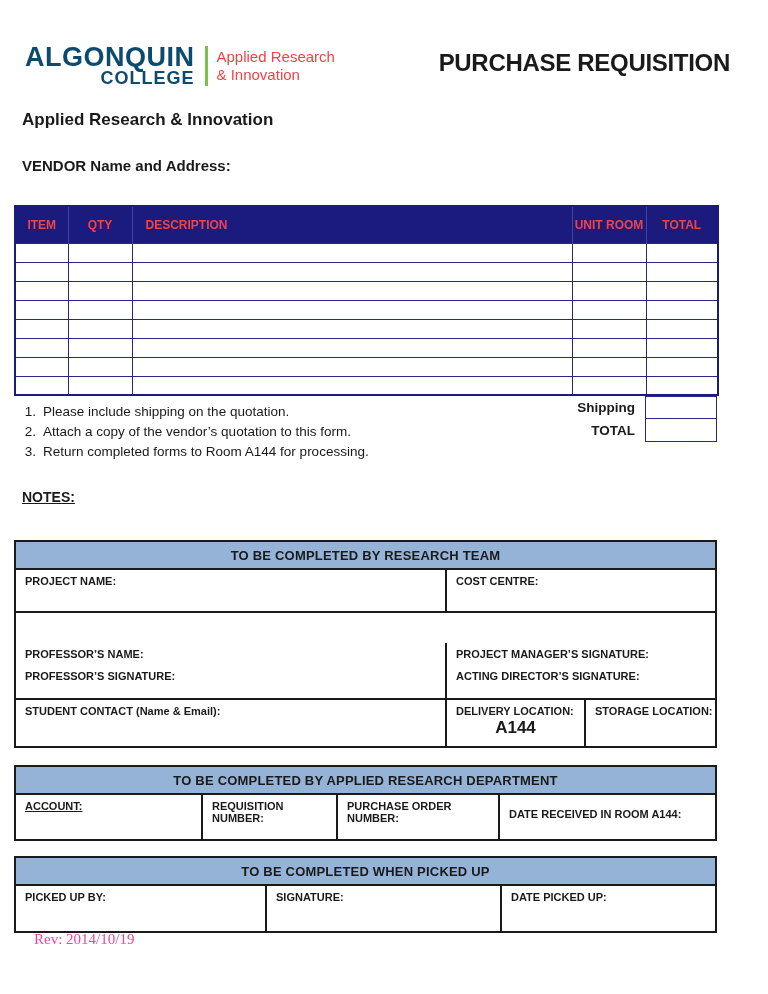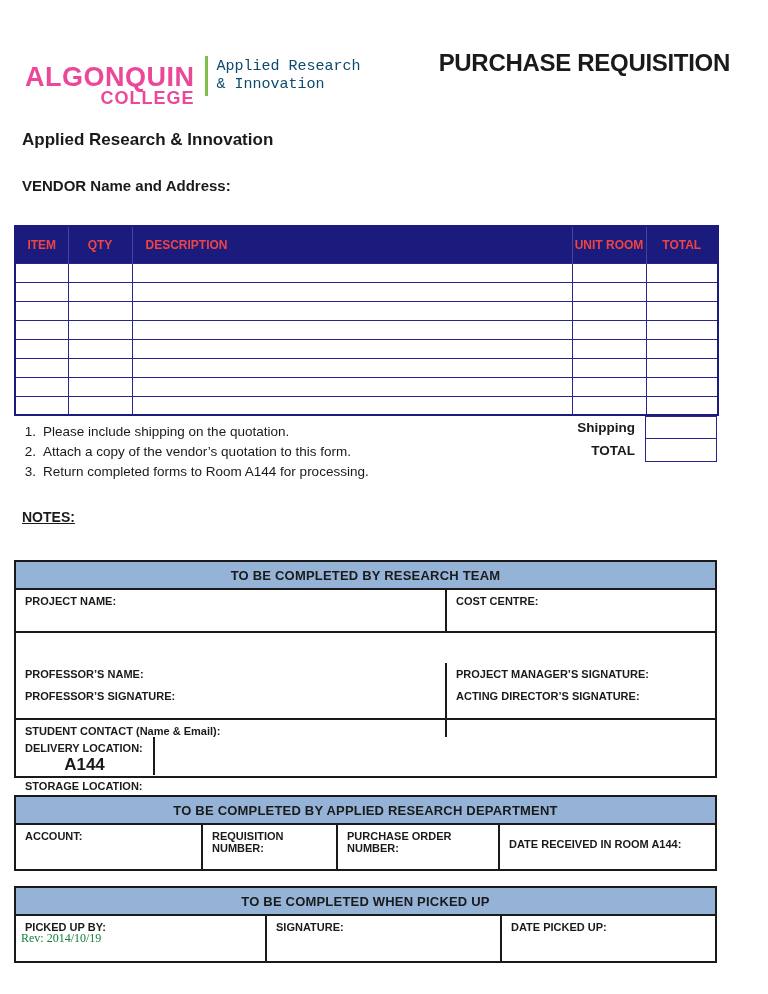--- a/index.html
+++ b/index.html
@@ -4,25 +4,25 @@
 <style>
   * { margin:0; padding:0; box-sizing:border-box; }
   html,body { background:#e8e8e8; }
   .page {
     width:768px; height:994px; background:#ffffff; position:relative;
     font-family:"Liberation Sans", sans-serif; color:#1a1a1a; overflow:hidden;
   }
   
   .top { display:flex; align-items:flex-start; padding:45px 38px 0 25px; }
   .logo { display:flex; align-items:center; }
-  .logo-college { text-align:right; color:#ec4899; font-weight:800; line-height:0.92;margin-top:20px; }
+  .logo-college { text-align:right; color:#0c4a6e; font-weight:800; line-height:0.92; }
   .logo-college .l1 { font-size:27px; letter-spacing:0.5px; }
   .logo-college .l2 { font-size:18px; letter-spacing:1px; }
   .logo-bar { width:3px; height:40px; background:#7fbf4d; margin:0 9px 0 10px; }
-  .logo-tagline { color:#0c4a6e; font-size:15px; line-height:1.18; font-weight:500;font-family:Liberation Mono, monospace; }
+  .logo-tagline { color:#ef4444; font-size:15px; line-height:1.18; font-weight:500; }
   .doc-title { margin-left:auto; font-size:24px; font-weight:800; margin-top:4px; letter-spacing:-0.3px; }
 
   .dept-heading { margin:24px 0 0 22px; font-size:17px; font-weight:700; }
   .vendor-label { margin:27px 0 0 22px; font-size:15px; font-weight:700; }
 
   
   table.items { border-collapse:collapse; margin:31px 0 0 14px; width:703px; table-layout:fixed; }
   table.items { border:2px solid #1b1b7e; }
   table.items thead th {
     background:#1b1b7e; color:#ef4444; font-size:12px; font-weight:700;
@@ -49,47 +49,47 @@
   
   .section { width:703px; margin-left:14px; border:2px solid #1a1a1a; }
   .sec-header {
     background:#95b3d7; border-bottom:2px solid #1a1a1a; text-align:center;
     font-size:13px; font-weight:700; padding:6px 0 5px 0; letter-spacing:0.2px;
   }
   .flabel { font-size:11px; font-weight:700; padding:5px 0 0 9px; }
   .rt-row { display:flex; }
   .rt-row1 { height:43px; border-bottom:2px solid #1a1a1a; }
   .rt-row2 { height:87px; border-bottom:2px solid #1a1a1a; }
-  .rt-row3 { height:56px;flex-direction:column; }
+  .rt-row3 { height:46px; }
   .rt-left { width:431px; border-right:2px solid #1a1a1a; }
   .rt-right { flex:1; }
   .stack { display:flex; flex-direction:column; justify-content:space-between; padding-bottom:16px;margin-top:30px; }
   .rt-delivery { width:139px; border-right:2px solid #1a1a1a; text-align:center; }
   .rt-delivery .flabel { padding-left:9px; text-align:left; }
   .rt-storage { flex:1; }
   .delivery-value { font-size:17px; font-weight:700; margin-top:1px; }
 
   .dept-row { display:flex; height:44px; }
-  .dept-c1 { width:187px; border-right:2px solid #1a1a1a; }
+  .dept-c1 { width:187px; border-right:2px solid #1a1a1a;text-decoration:underline; }
   .dept-c2 { width:135px; border-right:2px solid #1a1a1a; }
   .dept-c3 { width:162px; border-right:2px solid #1a1a1a; }
   .dept-c4 { flex:1;margin-top:8px; }
 
   .pick-row { display:flex; height:45px; }
   .pick-c1 { width:251px; border-right:2px solid #1a1a1a; }
   .pick-c2 { width:235px; border-right:2px solid #1a1a1a; }
   .pick-c3 { flex:1; }
 
   .sec-research { margin-top:35px; }
   .sec-dept { margin-top:17px; }
   .sec-pickup { margin-top:15px; }
 
   .footer-rev {
-    position:absolute; left:21px; top:931px;
-    font-family:"Liberation Serif", serif; font-size:12px; color:#15803d;
+    position:absolute; left:34px; top:931px;
+    font-family:"Liberation Serif", serif; font-size:15px; color:#ec4899;
   }
 </style>
 </head>
 <body>
 
 <div class="page">
 
   <div class="top">
     <div class="logo">
       <div class="logo-college">

